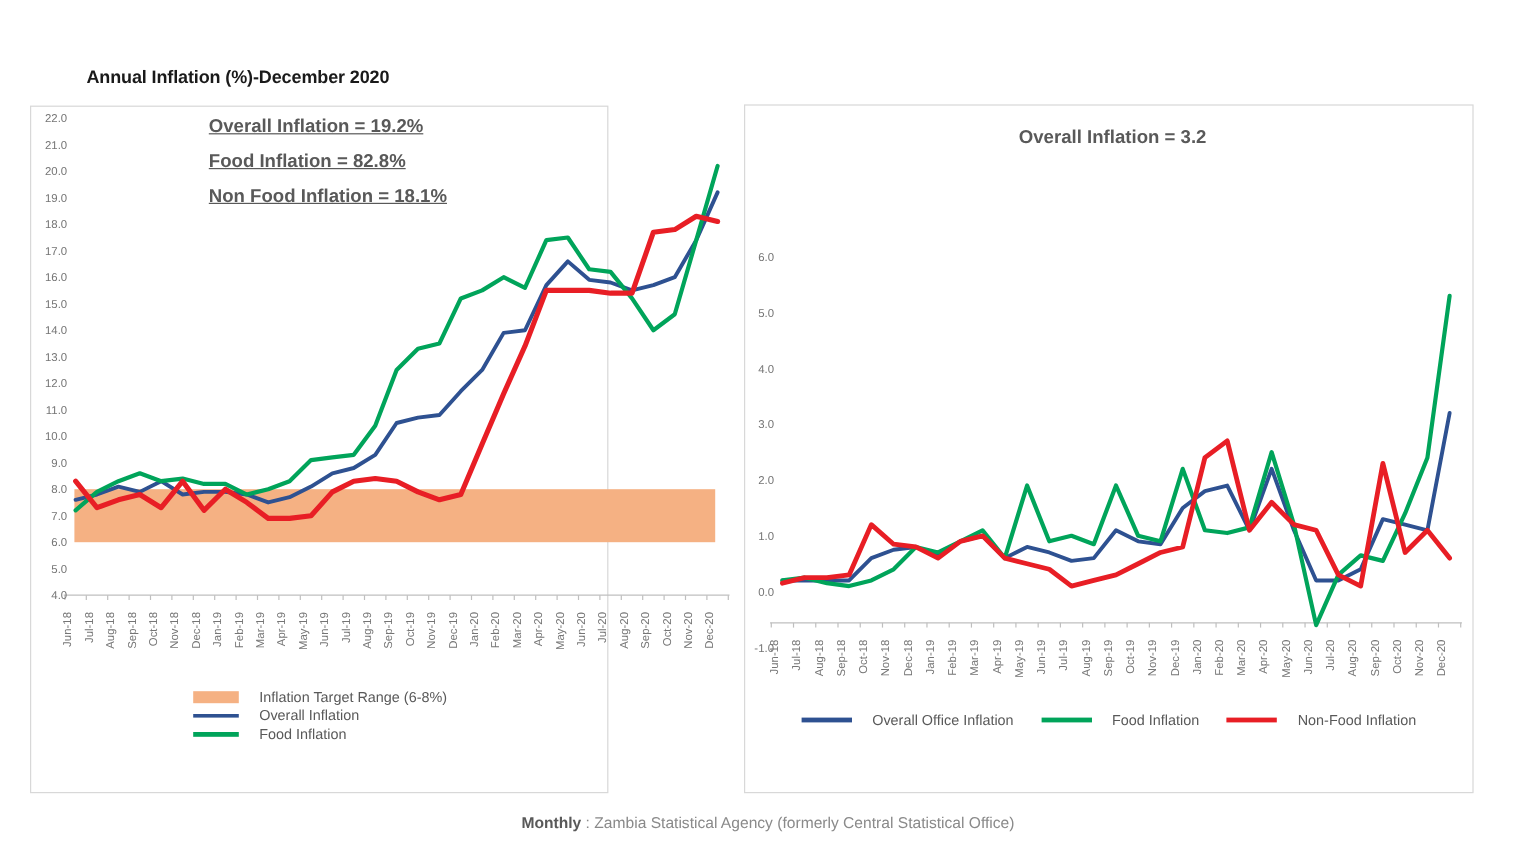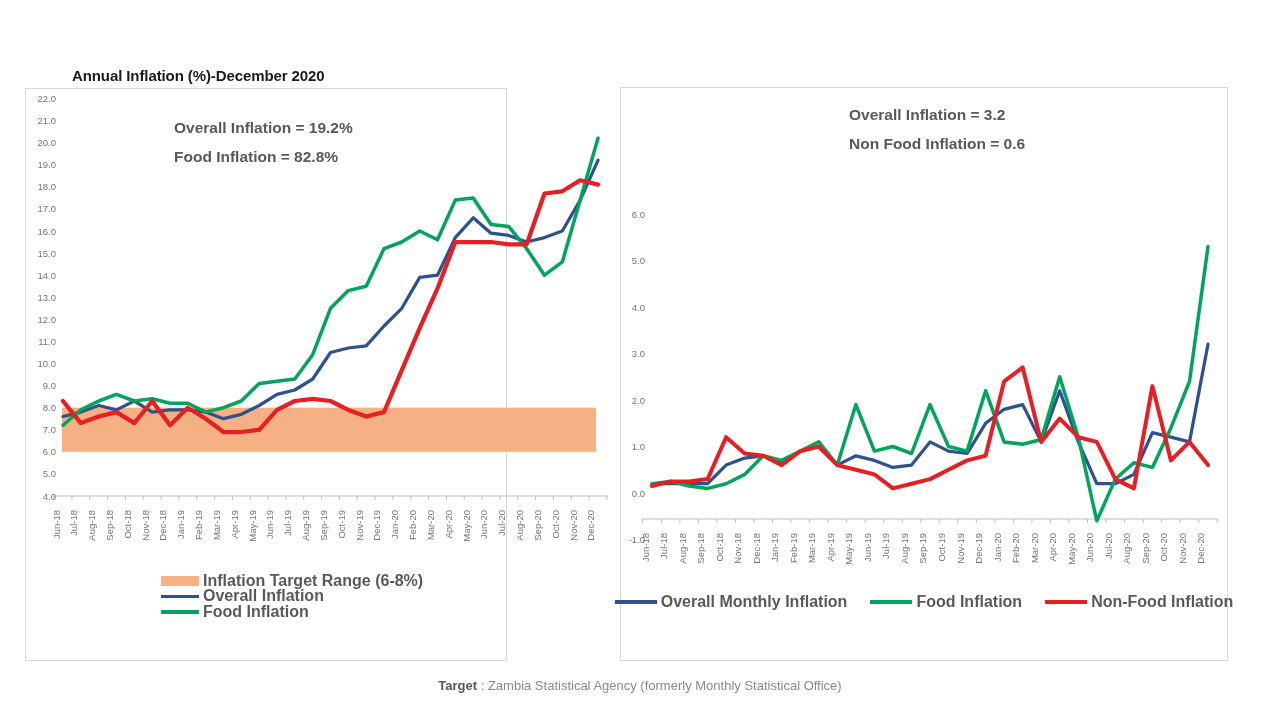--- a/index.html
+++ b/index.html
@@ -1,33 +1,33 @@
 <!DOCTYPE html>
 <html><head>
 <meta charset="utf-8">
 <style>
   html,body{margin:0;padding:0;background:#ffffff;}
   .stage{position:relative;width:1280px;height:720px;background:#ffffff;overflow:hidden;
          font-family:"Liberation Sans", sans-serif;}
   .chart-title{position:absolute;font-size:15px;font-weight:bold;color:#1a1a1a;letter-spacing:-0.1px;}
-  .t0{left:72px;top:56px;margin-top:11px;}
+  .t0{left:72px;top:56px;}
   .t1{left:627px;top:66px;}
   .panel{position:absolute;background:#ffffff;border:1px solid #d8d8d8;box-sizing:border-box;}
   .p0{left:25px;top:88px;width:482px;height:573px;}
   .p1{left:620px;top:87px;width:608px;height:574px;}
   .panel svg{position:absolute;left:0;top:0;}
   .anno{position:absolute;font-weight:bold;font-size:15.5px;color:#595959;line-height:29px;}
-  .a0{left:148px;top:24px;}
+  .a0{left:148px;top:2px;text-decoration:underline;}
   .a1{left:228px;top:12px;}
   .legend-stack{position:absolute;left:135px;top:484px;}
   .legend-stack .lrow{display:flex;align-items:center;height:15.5px;}
   .legend-row{position:absolute;left:0;top:505px;width:100%;display:flex;justify-content:center;
               align-items:center;gap:23px;}
   .lg-item{display:flex;align-items:center;}
-  .lg-label{font-size:16px;color:#595959;margin-left:4px;white-space:nowrap;font-weight:bold;}
+  .lg-label{font-size:12px;color:#595959;margin-left:17px;white-space:nowrap;}
   .sw-band{width:38px;height:10px;display:inline-block;}
   .sw-line{width:38px;height:3.5px;display:inline-block;}
   .legend-row .sw-line{width:42px;}
   .source{position:absolute;left:0;top:678px;width:100%;text-align:center;font-size:13px;color:#8a8a8a;}
   .src-b{font-weight:bold;color:#595959;}
 </style>
 </head>
 <body>
 
 <div class="stage">
@@ -119,20 +119,21 @@
         <text x="532.8324" y="421" text-anchor="end" fill="#757575" font-size="9.5" transform="rotate(-90 532.8324 421)">Oct-20</text>
         <text x="550.6657" y="421" text-anchor="end" fill="#757575" font-size="9.5" transform="rotate(-90 550.6657 421)">Nov-20</text>
         <text x="568.499" y="421" text-anchor="end" fill="#757575" font-size="9.5" transform="rotate(-90 568.499 421)">Dec-20</text>
         <polyline points="37.0,327.5 54.8,323.1 72.7,316.5 90.5,320.9 108.3,312.0 126.2,323.1 144.0,320.9 161.8,320.9 179.7,323.1 197.5,329.7 215.3,325.3 233.2,316.5 251.0,305.4 268.8,301.0 286.7,290.0 304.5,263.5 322.3,259.0 340.2,256.8 358.0,237.0 375.8,219.3 393.7,188.4 411.5,186.2 429.3,148.6 447.2,128.8 465.0,144.2 482.8,146.4 500.7,153.0 518.5,148.6 536.3,142.0 554.2,111.1 572.0,71.3" fill="none" stroke="#2E5191" stroke-width="3.25" stroke-linejoin="round" stroke-linecap="round"></polyline>
         <polyline points="37.0,336.3 54.8,320.9 72.7,312.0 90.5,305.4 108.3,312.0 126.2,309.8 144.0,314.3 161.8,314.3 179.7,323.1 197.5,318.7 215.3,312.0 233.2,294.4 251.0,292.2 268.8,290.0 286.7,265.7 304.5,219.3 322.3,201.6 340.2,197.2 358.0,159.7 375.8,153.0 393.7,142.0 411.5,150.8 429.3,111.1 447.2,108.9 465.0,135.4 482.8,137.6 500.7,159.7 518.5,186.2 536.3,172.9 554.2,111.1 572.0,49.3" fill="none" stroke="#00A45A" stroke-width="3.5" stroke-linejoin="round" stroke-linecap="round"></polyline>
         <polyline points="37.0,312.0 54.8,334.1 72.7,327.5 90.5,323.1 108.3,334.1 126.2,312.0 144.0,336.3 161.8,318.7 179.7,329.7 197.5,343.0 215.3,343.0 233.2,340.8 251.0,320.9 268.8,312.0 286.7,309.8 304.5,312.0 322.3,320.9 340.2,327.5 358.0,323.1 375.8,281.1 393.7,239.2 411.5,199.4 429.3,153.0 447.2,153.0 465.0,153.0 482.8,155.3 500.7,155.3 518.5,104.5 536.3,102.3 554.2,91.2 572.0,95.6" fill="none" stroke="#E81E25" stroke-width="4.25" stroke-linejoin="round" stroke-linecap="round"></polyline>
       </svg>
     <div class="anno a0" id="anno0">
         <div>Overall Inflation = 19.2%</div>
         <div>Food Inflation = 82.8%</div>
+        <div>Non Food Inflation = 18.1%</div>
       </div>
     <div class="legend-stack" id="leg0">
         <div class="lrow">
           <span class="sw-band" style="background: rgb(245, 177, 131);"></span>
           <span class="lg-label">Inflation Target Range (6-8%)</span>
         </div>
         <div class="lrow">
           <span class="sw-line" style="background: rgb(46, 81, 145);"></span>
           <span class="lg-label">Overall Inflation</span>
         </div>
@@ -216,32 +217,31 @@
         <text x="527.8991000000001" y="445" text-anchor="end" fill="#757575" font-size="9.5" transform="rotate(-90 527.8991000000001 445)">Sep-20</text>
         <text x="546.4324" y="445" text-anchor="end" fill="#757575" font-size="9.5" transform="rotate(-90 546.4324 445)">Oct-20</text>
         <text x="564.9657" y="445" text-anchor="end" fill="#757575" font-size="9.5" transform="rotate(-90 564.9657 445)">Nov-20</text>
         <text x="583.499" y="445" text-anchor="end" fill="#757575" font-size="9.5" transform="rotate(-90 583.499 445)">Dec-20</text>
         <polyline points="31.0,395.7 49.5,395.7 68.1,395.7 86.6,395.7 105.1,377.1 123.7,370.1 142.2,367.8 160.7,374.8 179.3,363.1 197.8,358.5 216.3,377.1 234.9,367.8 253.4,372.4 271.9,379.4 290.5,377.1 309.0,353.9 327.5,363.1 346.1,365.5 364.6,335.3 383.1,321.3 401.7,316.6 420.2,353.9 438.7,302.7 457.3,353.9 475.8,395.7 494.3,395.7 512.9,386.4 531.4,344.6 549.9,349.2 568.5,353.9 587.0,256.2" fill="none" stroke="#2E5191" stroke-width="3.25" stroke-linejoin="round" stroke-linecap="round"></polyline>
         <polyline points="31.0,395.7 49.5,393.4 68.1,398.0 86.6,400.4 105.1,395.7 123.7,386.4 142.2,367.8 160.7,372.4 179.3,363.1 197.8,353.9 216.3,377.1 234.9,316.6 253.4,363.1 271.9,358.5 290.5,365.5 309.0,316.6 327.5,358.5 346.1,363.1 364.6,302.7 383.1,353.9 401.7,356.2 420.2,351.5 438.7,288.8 457.3,349.2 475.8,432.9 494.3,391.1 512.9,374.8 531.4,379.4 549.9,339.9 568.5,293.4 587.0,158.6" fill="none" stroke="#00A45A" stroke-width="3.5" stroke-linejoin="round" stroke-linecap="round"></polyline>
         <polyline points="31.0,398.0 49.5,393.4 68.1,393.4 86.6,391.1 105.1,349.2 123.7,365.5 142.2,367.8 160.7,377.1 179.3,363.1 197.8,358.5 216.3,377.1 234.9,381.8 253.4,386.4 271.9,400.4 290.5,395.7 309.0,391.1 327.5,381.8 346.1,372.4 364.6,367.8 383.1,293.4 401.7,279.4 420.2,353.9 438.7,330.6 457.3,349.2 475.8,353.9 494.3,391.1 512.9,400.4 531.4,298.1 549.9,372.4 568.5,353.9 587.0,377.1" fill="none" stroke="#E81E25" stroke-width="4" stroke-linejoin="round" stroke-linecap="round"></polyline>
       </svg>
     <div class="anno a1" id="anno1">
         <div>Overall Inflation = 3.2</div>
-        <div>Non Food Inflation = 0.6</div>
       </div>
     <div class="legend-row" id="leg1">
         <div class="lg-item">
           <span class="sw-line" style="background: rgb(46, 81, 145);"></span>
-          <span class="lg-label">Overall Monthly Inflation</span>
+          <span class="lg-label">Overall Office Inflation</span>
         </div>
         <div class="lg-item">
           <span class="sw-line" style="background: rgb(0, 164, 90);"></span>
           <span class="lg-label">Food Inflation</span>
         </div>
         <div class="lg-item">
           <span class="sw-line" style="background: rgb(232, 30, 37);"></span>
           <span class="lg-label">Non-Food Inflation</span>
         </div>
       </div>
   </div>
 
-  <div class="source"><span class="src-b">Target</span><span> : Zambia Statistical Agency (formerly Monthly Statistical Office)</span></div>
+  <div class="source"><span class="src-b">Monthly</span><span> : Zambia Statistical Agency (formerly Central Statistical Office)</span></div>
 </div>
 
 </body></html>

